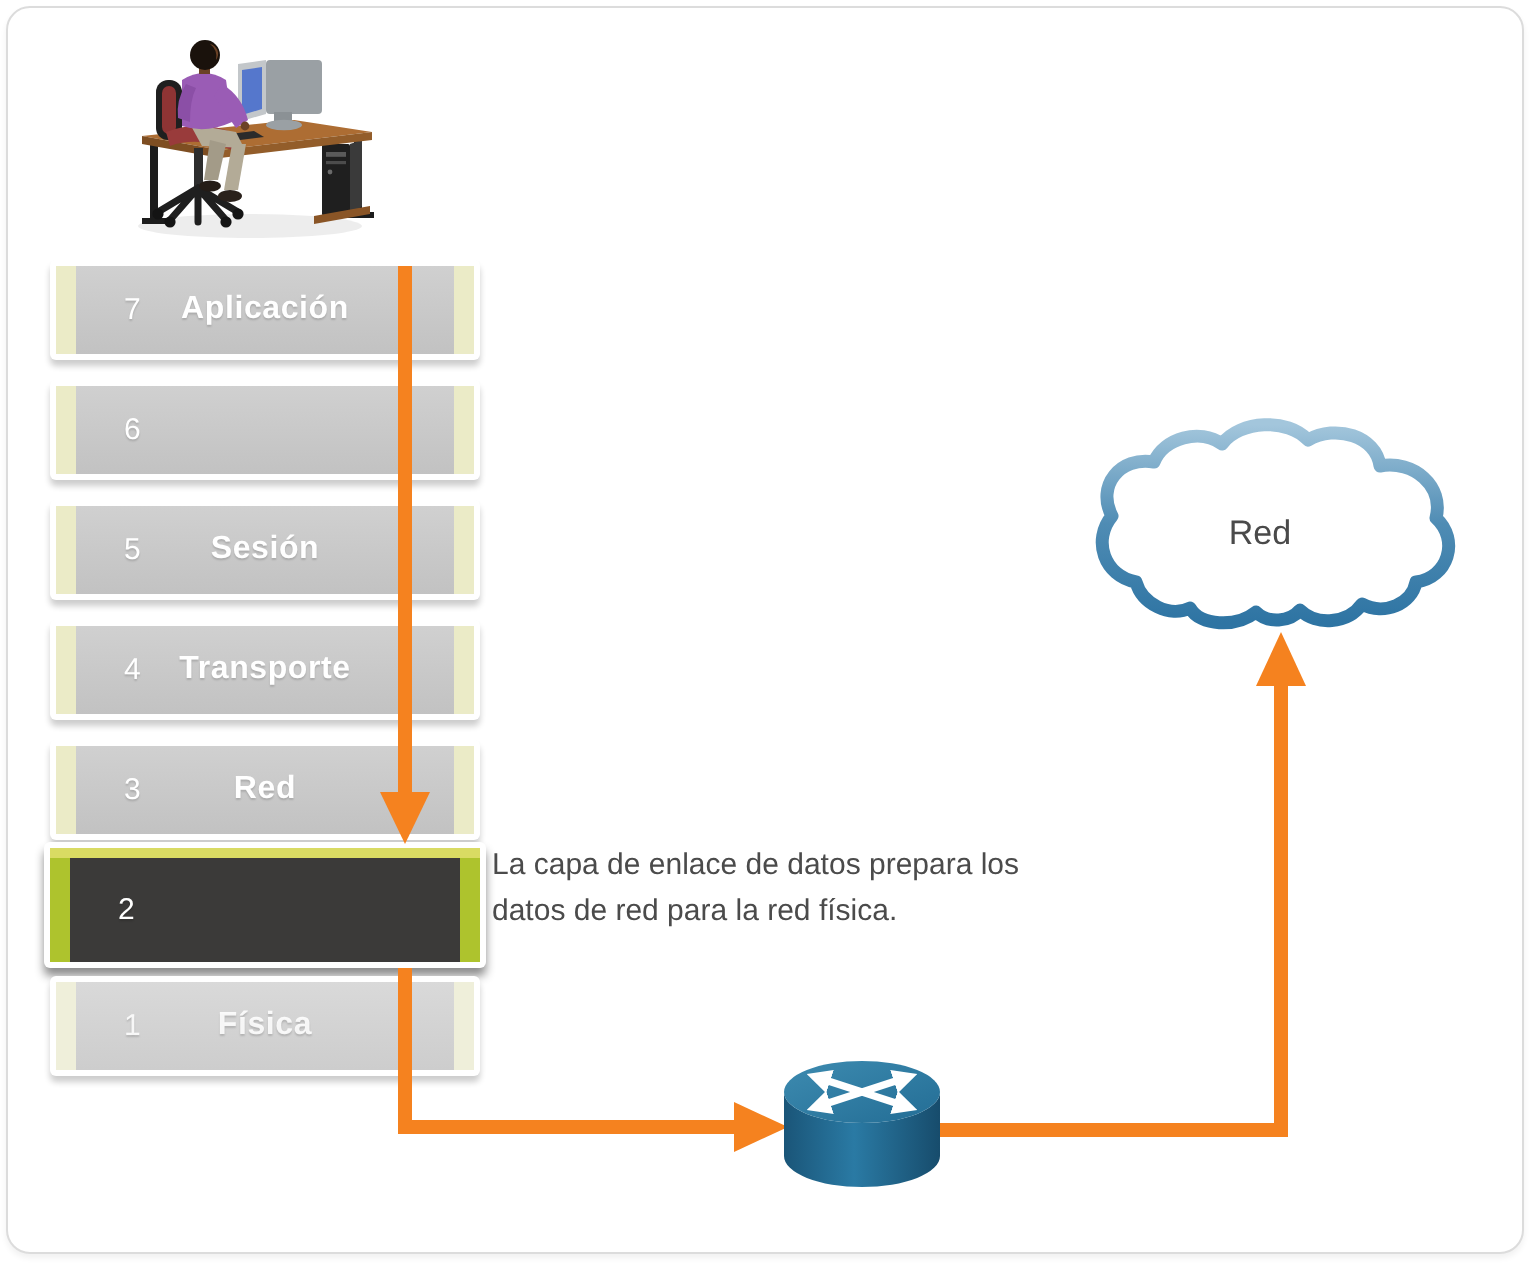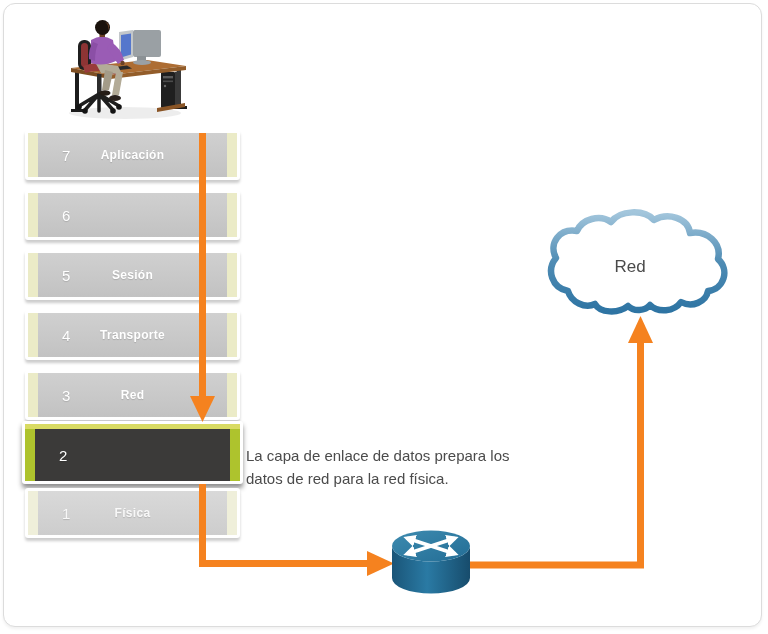--- a/index.html
+++ b/index.html
@@ -10,31 +10,31 @@
   .osi-stack{position:absolute;left:25px;top:0;width:215px;height:100%;}
   .layer-box{position:absolute;left:0;width:215px;height:50px;background:#ffffff;border-radius:3px;
              box-shadow:0 3px 3px rgba(0,0,0,0.20);padding:3px;box-sizing:border-box;
              display:flex;flex-direction:column;}
   .layer-row{flex:1;display:flex;}
   .stripe{width:10px;background:#ebebc7;}
   .box-center{flex:1;background:linear-gradient(#d0d0d0,#c2c2c2);position:relative;
               display:flex;align-items:center;justify-content:center;color:#ffffff;}
   .layer-num{position:absolute;left:24px;top:50%;transform:translateY(-50%);
              font-size:15px;text-shadow:0 1px 1px rgba(0,0,0,0.15);}
-  .layer-label{font-size:12px;font-weight:700;letter-spacing:0.3px;text-align:left;
+  .layer-label{font-size:16px;font-weight:700;letter-spacing:0.3px;text-align:left;
                line-height:1.2;text-shadow:0 1px 1px rgba(0,0,0,0.15);}
   .layer-box.dark{left:-3px;width:221px;height:63px;box-shadow:0 4px 5px rgba(0,0,0,0.45);}
   .layer-box.dark .topstripe{height:5px;background:#d9db63;}
   .layer-box.dark .stripe{background:#aec32d;}
   .layer-box.dark .box-center{background:#3b3a39;}
   .layer-box.dark .layer-label{width:110px;}
   .layer-box.faded .box-center{background:linear-gradient(#d9d9d9,#cdcdcd);color:rgba(255,255,255,0.88);}
   .layer-box.faded .stripe{background:#efefda;}
   
-  .annotation{position:absolute;left:246px;top:444px;width:300px;font-size:15px;line-height:1.55;
+  .annotation{position:absolute;left:246px;top:421px;width:300px;font-size:15px;line-height:1.55;
               color:#4b4b4b;}
   
   .overlay{position:absolute;left:0;top:0;pointer-events:none;}
   .cloud-text{font-size:17px;fill:#4a4a4a;font-family:"Liberation Sans",sans-serif;}
 </style>
 </head>
 <body>
 
 <div class="stage">
   <div class="card"></div>

